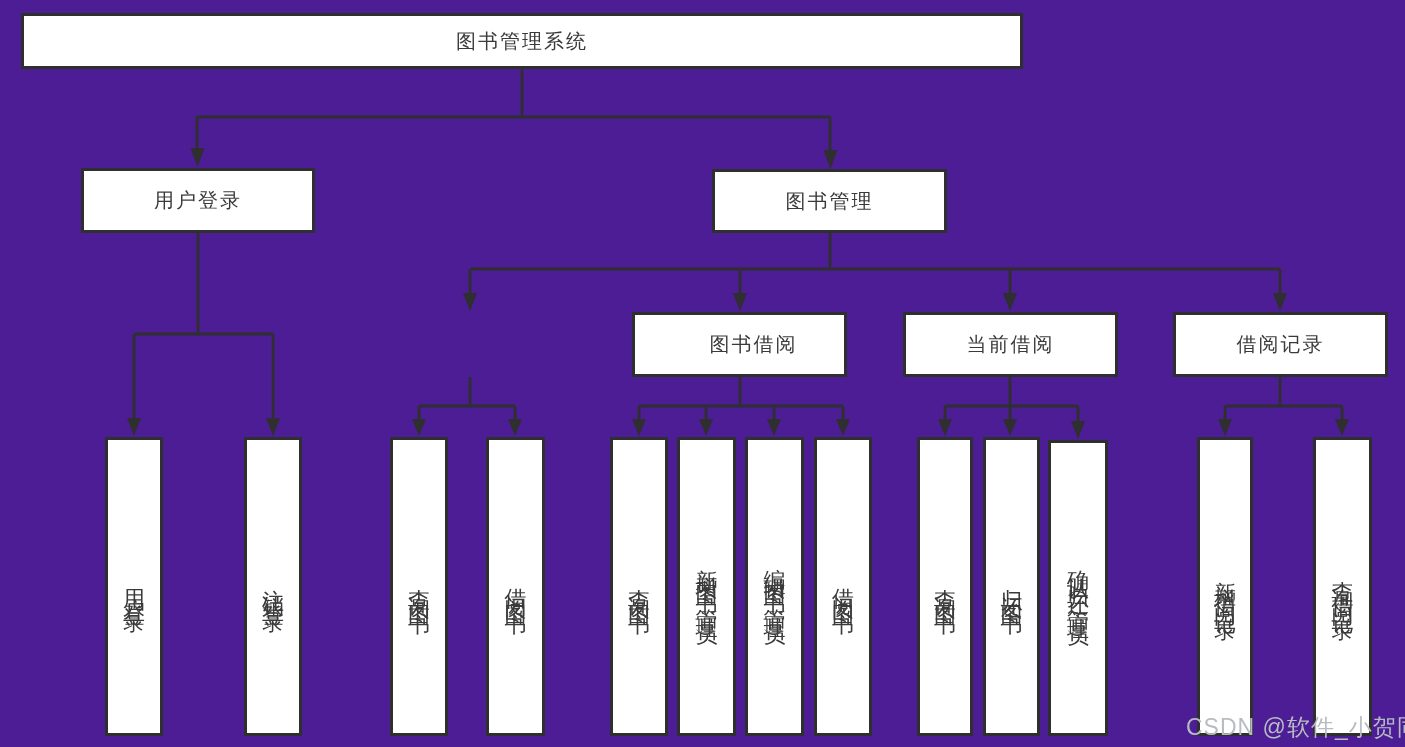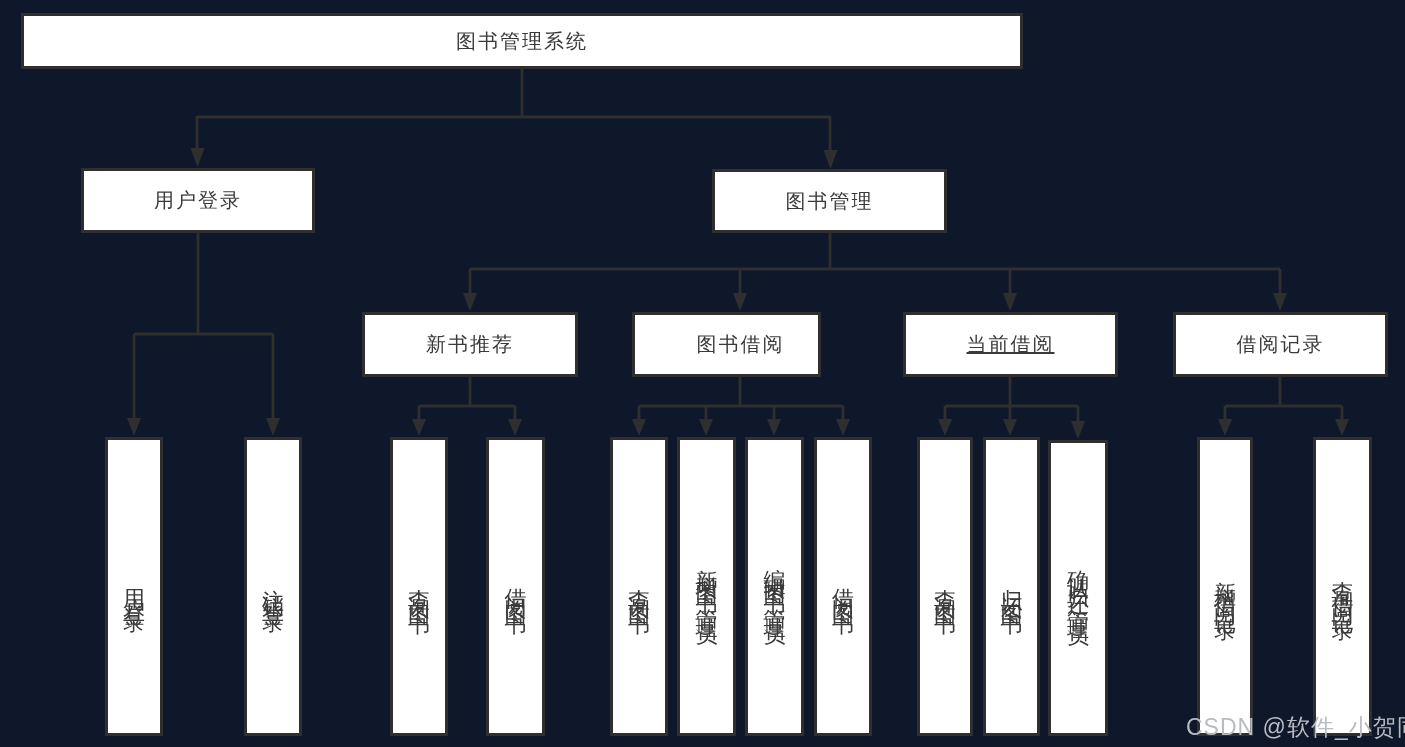--- a/index.html
+++ b/index.html
@@ -1,20 +1,20 @@
 <!DOCTYPE html>
 <html><head>
 <meta charset="utf-8">
 <style>
   html, body { margin: 0; padding: 0; background: #ffffff; }
   #canvas {
     position: relative;
     width: 1405px;
     height: 747px;
-    background: #0f172a;
+    background: #4c1d95;
     font-family: "Liberation Sans", "DejaVu Sans", sans-serif;
     overflow: hidden;
   }
   #wires {
     position: absolute;
     left: 0; top: 0;
     width: 1405px; height: 747px;
     z-index: 1;
   }
   .node {
@@ -112,27 +112,24 @@
     <span>图书管理系统</span>
   </div>
 
   <div class="node h" style="left:81px; top:168px; width:234px; height:65px;">
     <span>用户登录</span>
   </div>
   <div class="node h" style="left:712px; top:169px; width:235px; height:64px;text-align:right;">
     <span>图书管理</span>
   </div>
 
-  <div class="node h" style="left:362px; top:312px; width:216px; height:65px;">
-    <span>新书推荐</span>
-  </div>
-  <div class="node h" style="left:632px; top:312px; width:189px; height:65px;padding-left:28px;">
+  <div class="node h" style="left:632px; top:312px; width:215px; height:65px;padding-left:28px;">
     <span>图书借阅</span>
   </div>
-  <div class="node h" style="left:903px; top:312px; width:215px; height:65px;text-decoration:underline;">
+  <div class="node h" style="left:903px; top:312px; width:215px; height:65px;">
     <span>当前借阅</span>
   </div>
   <div class="node h" style="left:1173px; top:312px; width:215px; height:65px;">
     <span>借阅记录</span>
   </div>
 
   <div class="node v" style="left:105px; top:437px; width:58px; height:299px;">
     <span>用户登录</span>
   </div>
   <div class="node v" style="left:244px; top:437px; width:58px; height:299px;">

